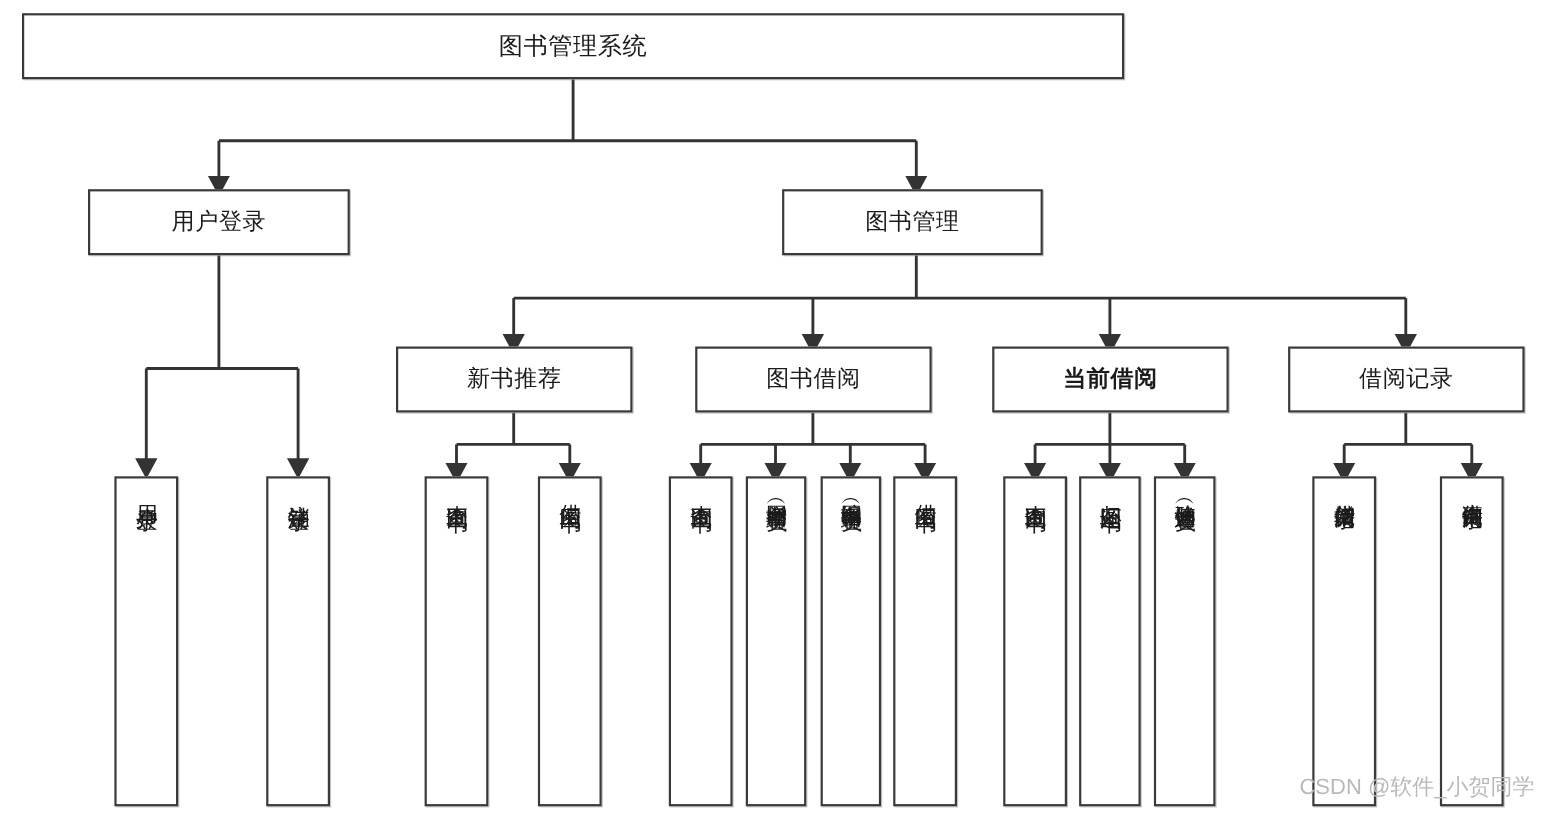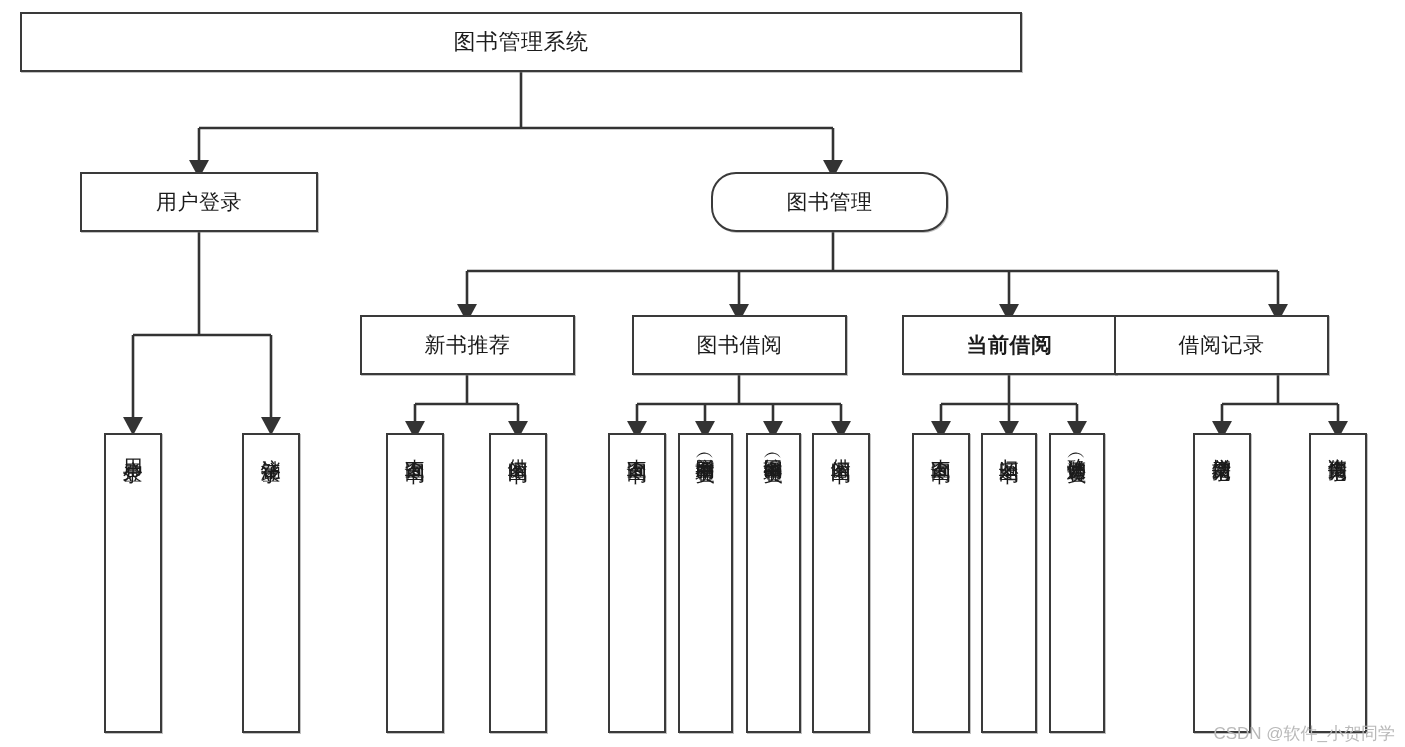--- a/index.html
+++ b/index.html
@@ -66,22 +66,22 @@
     letter-spacing: 2px;
     max-height: 100%;
   }
   .node.v.tall .node-label {
     font-size: 19px;
     letter-spacing: 1px;
   }
   .watermark {
     position: absolute;
     right: 10px;
-    bottom: 2px;
-    font-size: 17px;
+    bottom: 18px;
+    font-size: 20px;
     color: #b9b9b9;
     white-space: nowrap;
     z-index: 5;
   }
 </style>
 </head>
 <body>
 
 <div id="canvas">
 
@@ -136,37 +136,37 @@
   </svg>
 
   <div class="node h root" style="left:20px; top:12px; width:1002px; height:60px;">
     <span class="node-label">图书管理系统</span>
   </div>
 
   <div class="node h" style="left:80px; top:172px; width:238px; height:60px;">
     <span class="node-label">用户登录</span>
   </div>
 
-  <div class="node h" style="left:711px; top:172px; width:237px; height:60px;border-radius:25px;">
+  <div class="node h" style="left:711px; top:172px; width:237px; height:60px;">
     <span class="node-label">图书管理</span>
   </div>
 
   <div class="node h" style="left:632px; top:315px; width:215px; height:60px;">
     <span class="node-label">图书借阅</span>
   </div>
 
   <div class="node h" style="left:360px; top:315px; width:215px; height:60px;">
     <span class="node-label">新书推荐</span>
   </div>
 
   <div class="node h" style="left:902px; top:315px; width:215px; height:60px;font-weight:bold;">
     <span class="node-label">当前借阅</span>
   </div>
 
-  <div class="node h" style="left:1114px; top:315px; width:215px; height:60px;">
+  <div class="node h" style="left:1171px; top:315px; width:215px; height:60px;">
     <span class="node-label">借阅记录</span>
   </div>
 
   <div class="node v" style="left:104px; top:433px; width:58px; height:300px;">
     <span class="node-label">用户登录</span>
   </div>
 
   <div class="node v" style="left:242px; top:433px; width:58px; height:300px;">
     <span class="node-label">注销登录</span>
   </div>

